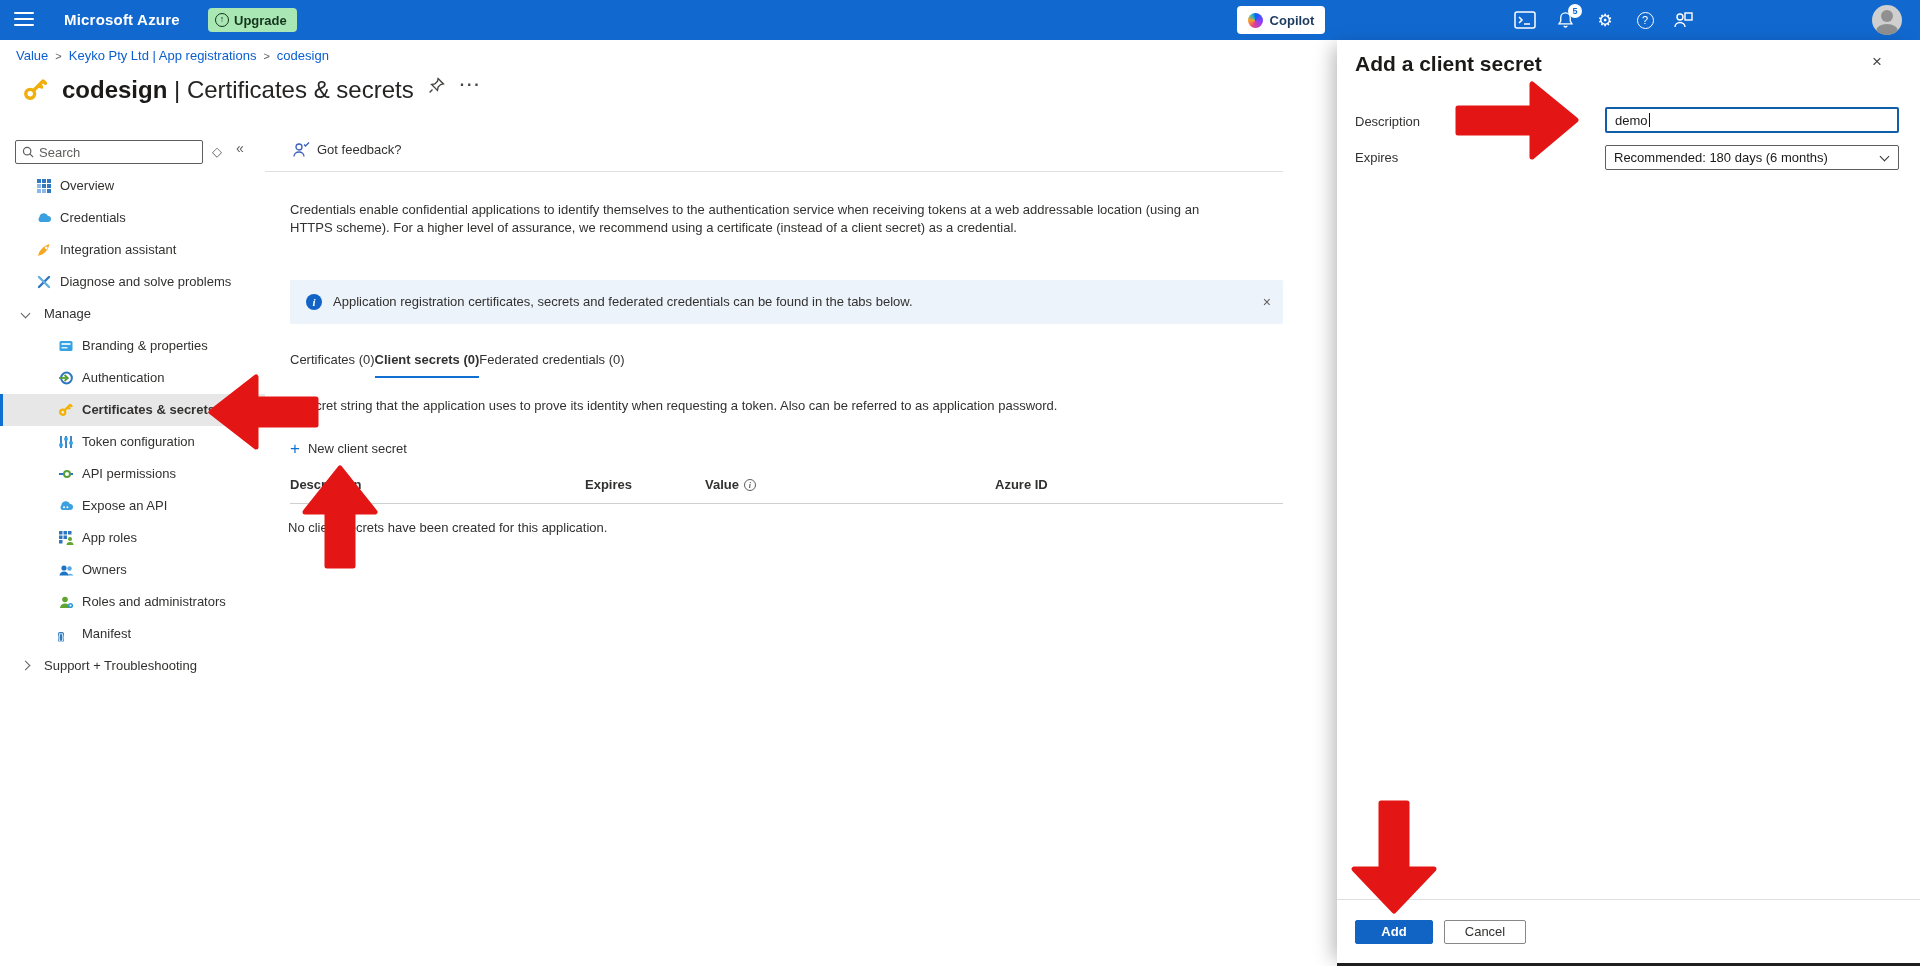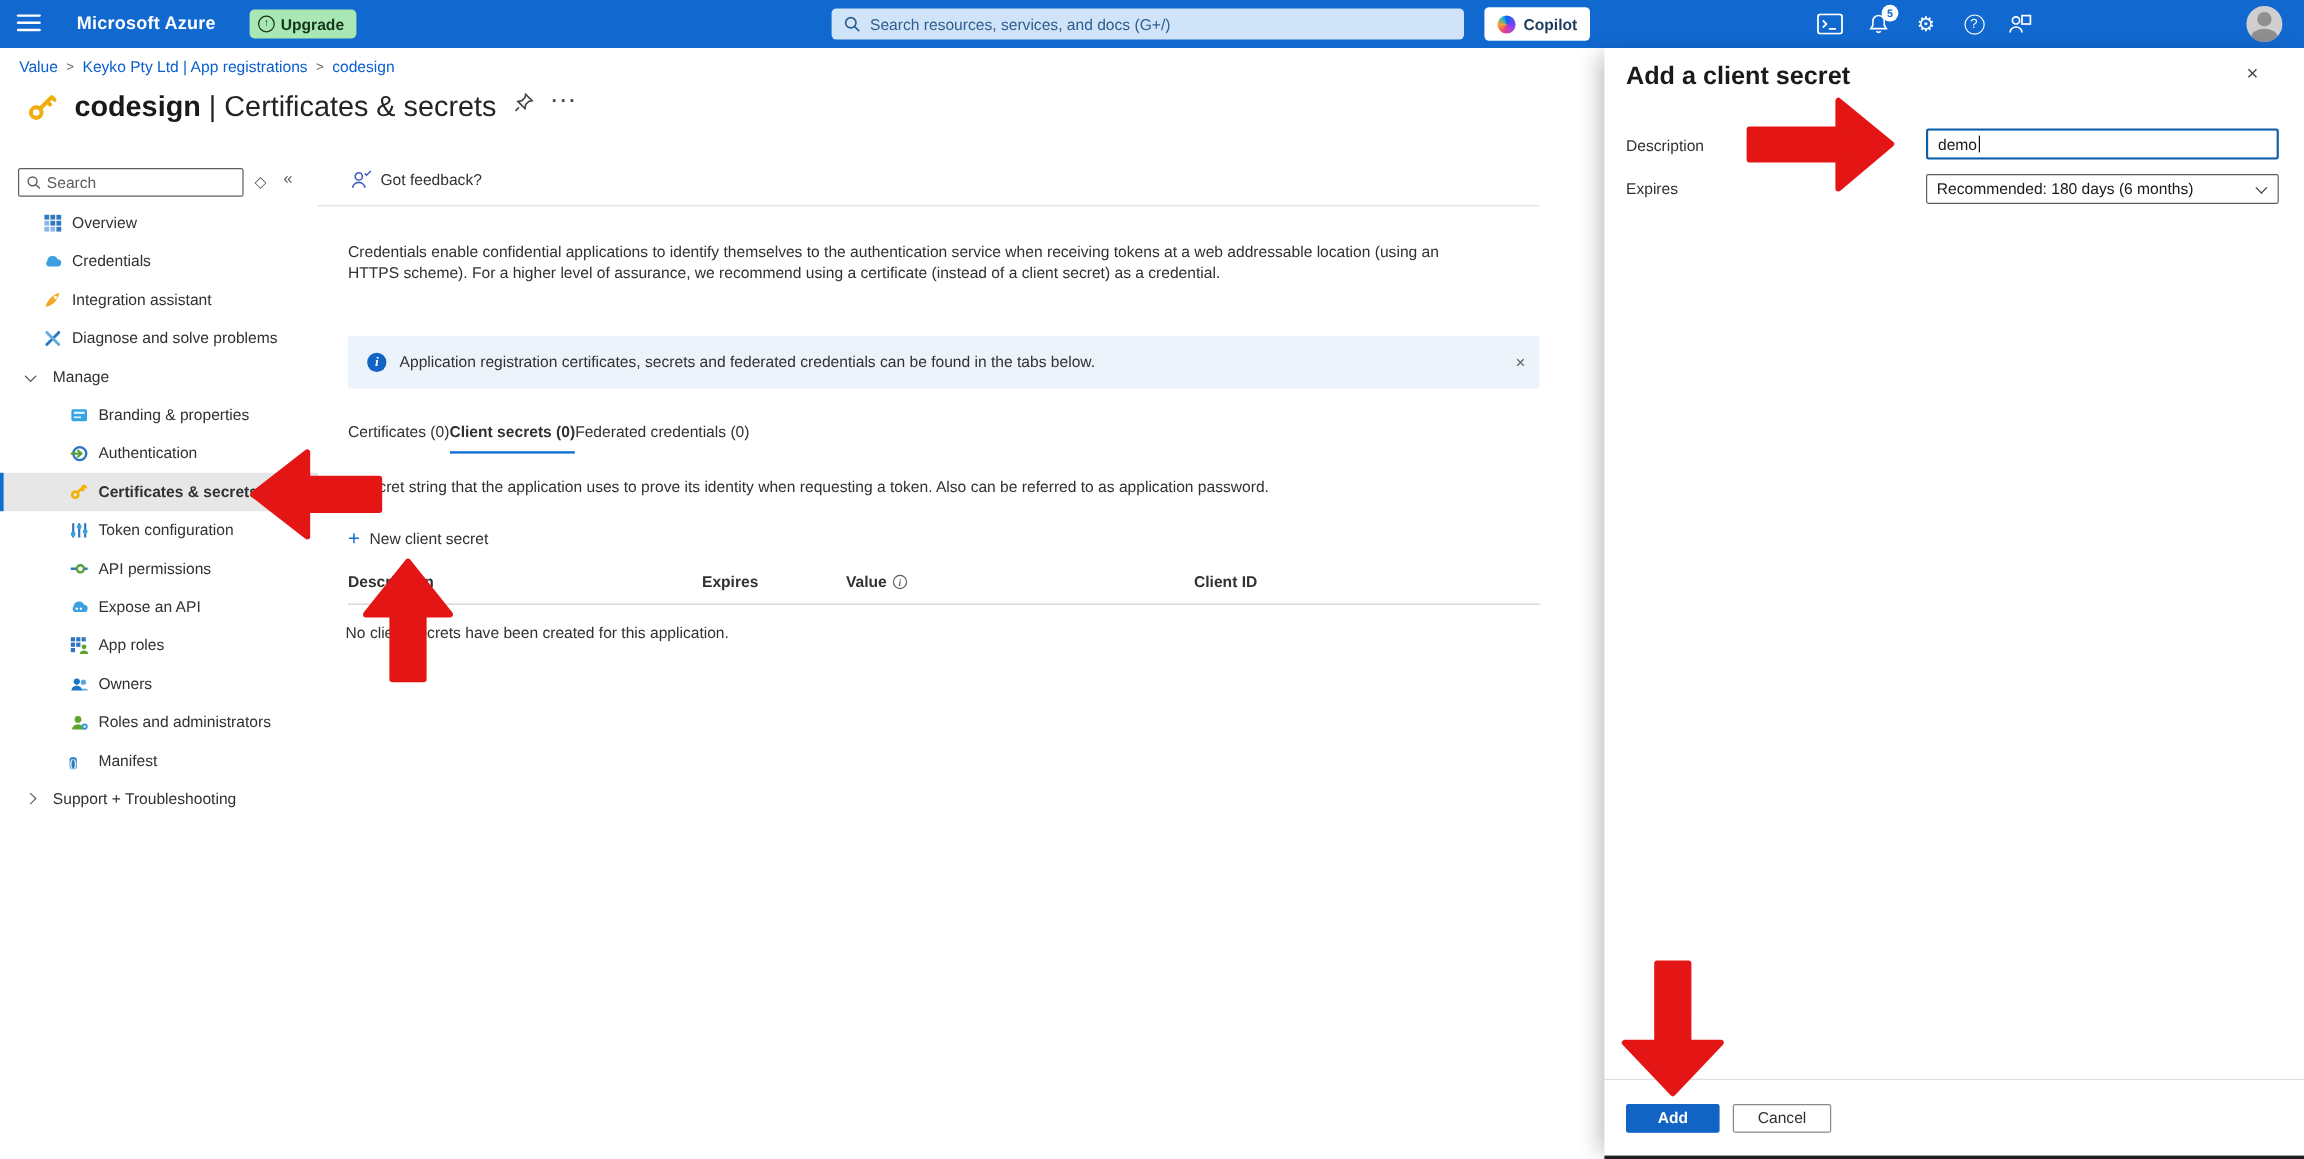--- a/index.html
+++ b/index.html
@@ -107,27 +107,20 @@
     <div class="hamburger">
         <span></span>
         <span></span>
         <span></span>
       </div>
     <div class="brand">Microsoft Azure</div>
     <div class="upgrade">
       <span class="circ">↑</span>
       <span>Upgrade</span>
     </div>
-    <div class="gsearch">
-      <svg width="14" height="14" viewBox="0 0 14 14">
-          <circle cx="6" cy="6" r="4.3" fill="none" stroke="#2f5e8d" stroke-width="1.4"></circle>
-          <line x1="9.2" y1="9.2" x2="13" y2="13" stroke="#2f5e8d" stroke-width="1.4"></line>
-        </svg>
-      <input type="text" placeholder="Search resources, services, and docs (G+/)" style="">
-    </div>
     <div class="copilot">
       <span class="logo"></span>
       <span class="lbl">Copilot</span>
     </div>
     <div class="tb-ic" style="left:1512px">
       <svg width="22" height="18" viewBox="0 0 22 18">
           <rect x="1" y="1" width="20" height="16" rx="2" fill="none" stroke="#fff" stroke-width="1.5"></rect>
           <path d="M5 6 l3 3 -3 3" stroke="#fff" stroke-width="1.5" fill="none"></path>
           <line x1="10" y1="13" x2="16" y2="13" stroke="#fff" stroke-width="1.5"></line>
         </svg>
@@ -365,21 +358,21 @@
     <span class="lbl">New client secret</span>
   </div>
 
   <div class="thead">
     <span class="th" style="left:0">Description</span>
     <span class="th" style="left:295px">Expires</span>
     <span class="th" style="left:415px">
         <span>Value</span>
         <span class="info-o">i</span>
       </span>
-    <span class="th" style="left:705px">Client ID</span>
+    <span class="th" style="left:705px">Azure ID</span>
   </div>
   <p class="empty">No client secrets have been created for this application.</p>
 
   <div class="panel">
     <div class="p-title">Add a client secret</div>
     <span class="p-x">×</span>
 
     <span class="p-label" style="top:74px">Description</span>
     <div class="p-input">
       <input type="text" value="demo" style="">

